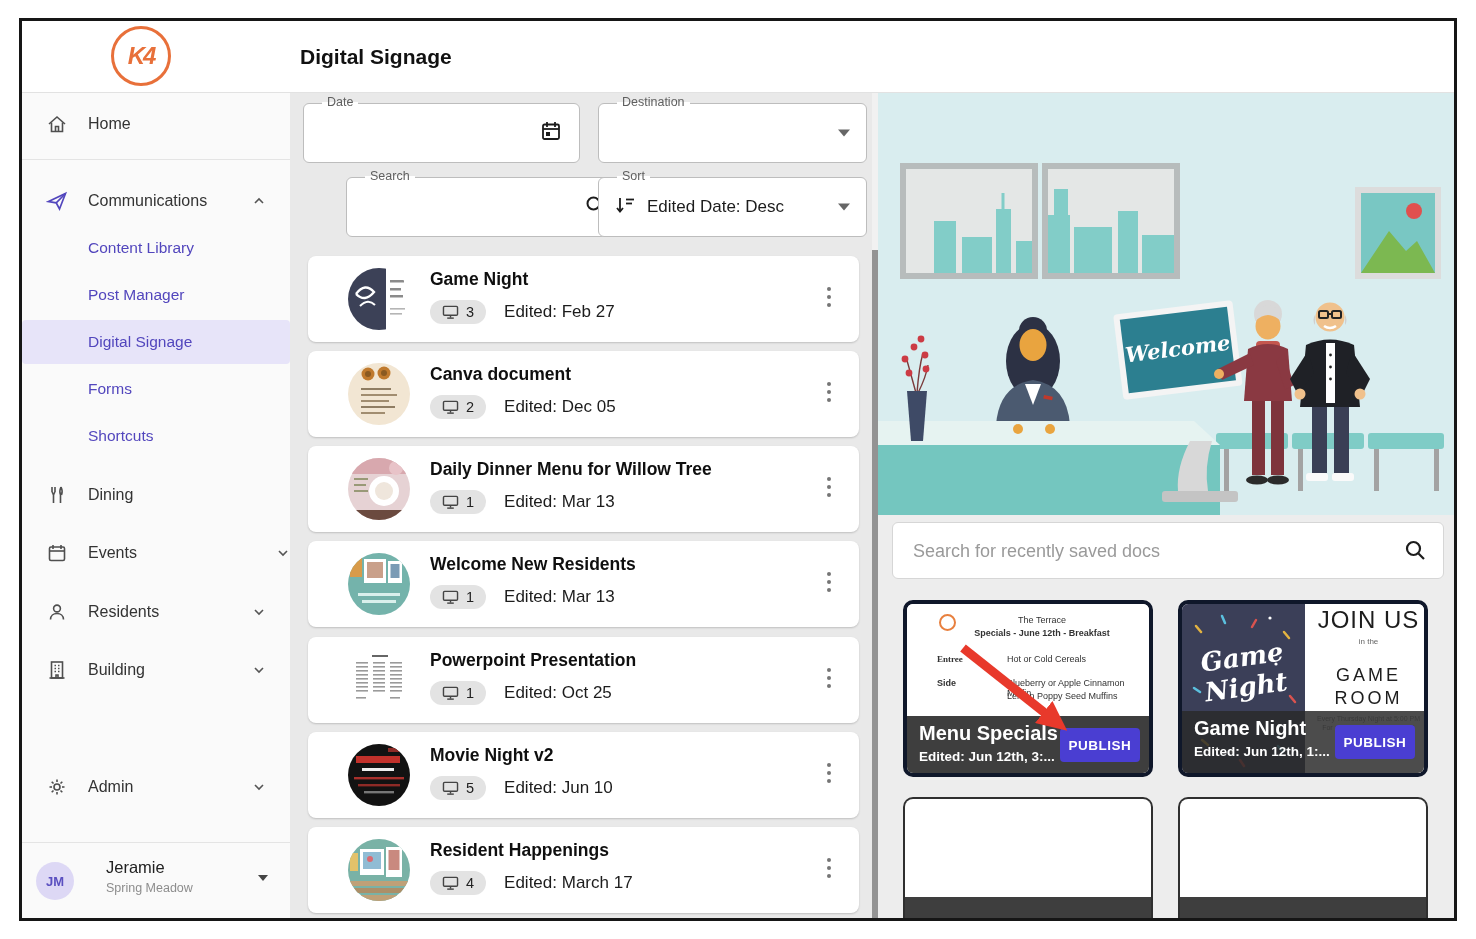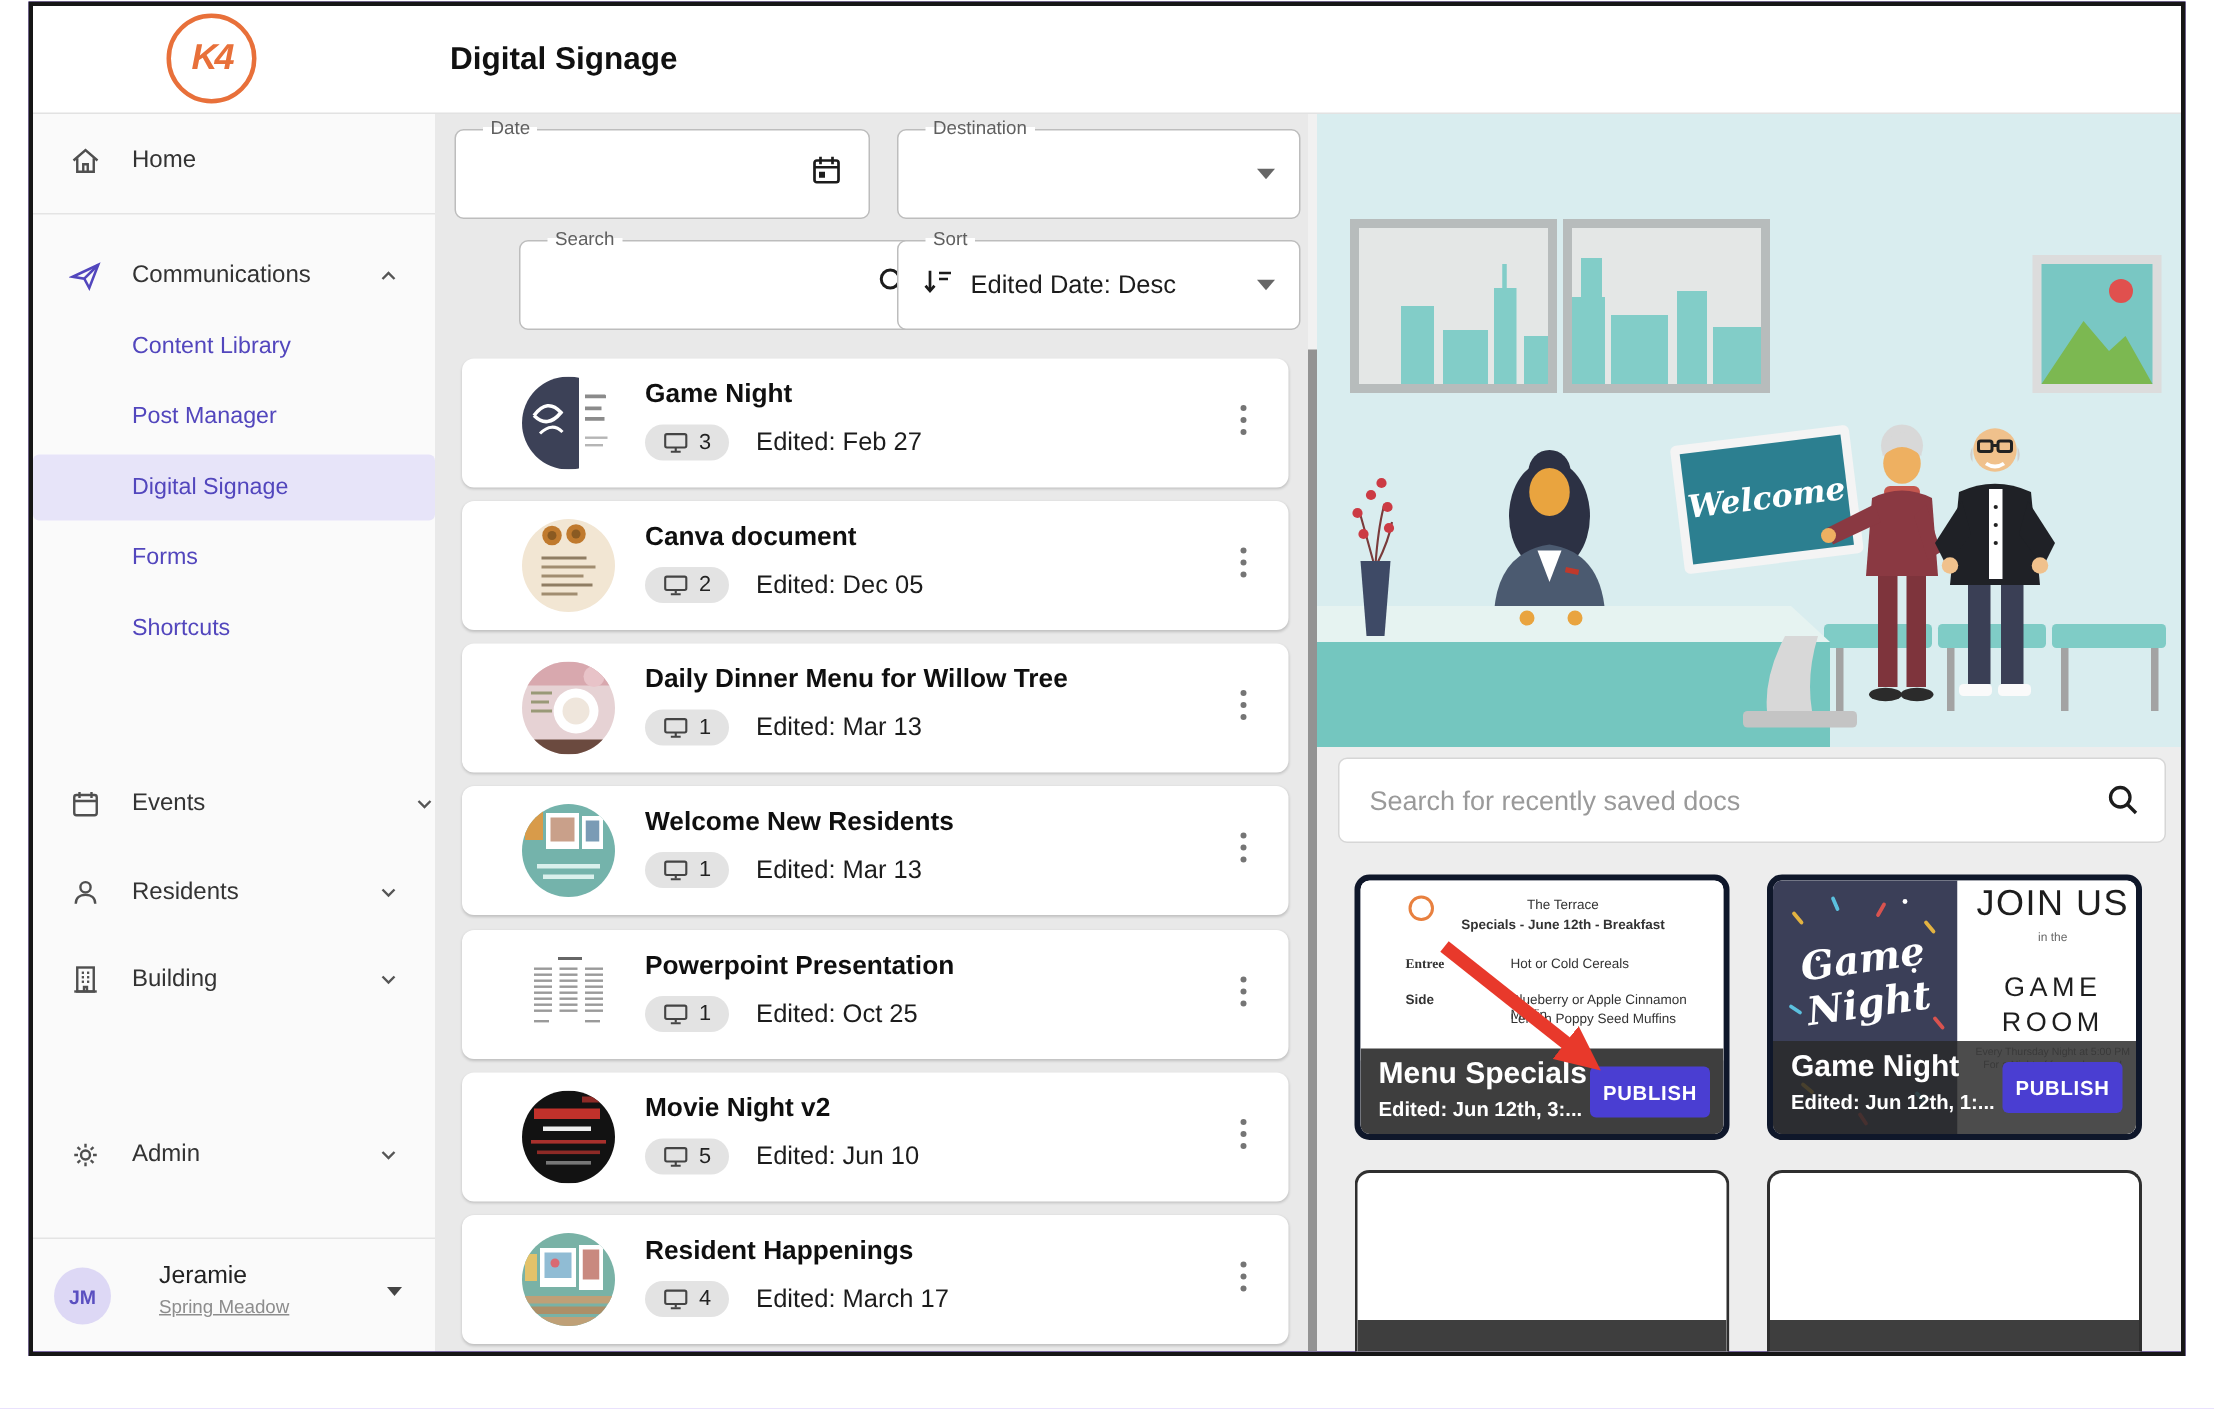--- a/index.html
+++ b/index.html
@@ -1,19 +1,19 @@
 <!DOCTYPE html>
 <html><head>
 <meta charset="utf-8">
 <style>
   html,body{margin:0;padding:0;background:#fff;}
   .canvas{position:relative;width:1476px;height:939px;background:#fff;
     font-family:"Liberation Sans",sans-serif;overflow:hidden;}
-  .frame{position:absolute;left:19px;top:1px;width:1432px;height:897px;
-    border:3px solid #161616;background:#8b5cf6;overflow:hidden;}
+  .frame{position:absolute;left:19px;top:18px;width:1432px;height:897px;
+    border:3px solid #161616;background:#c4b5fd;overflow:hidden;}
 
   
   .app-header{position:absolute;left:0;top:0;width:100%;height:71px;background:#fff;
     border-bottom:1px solid #e2e2e2;z-index:5;}
   .logo-ring{position:absolute;left:89px;top:5px;width:54px;height:54px;border-radius:50%;
     border:3px solid #e8703a;display:flex;align-items:center;justify-content:center;}
   .logo-ring span{color:#e8703a;font-weight:700;font-size:24px;font-style:italic;letter-spacing:-2px;}
   .page-title{position:absolute;left:278px;top:0;height:71px;line-height:71px;
     font-size:21px;font-weight:700;color:#111;}
 
@@ -27,21 +27,21 @@
   .sub-row{position:absolute;left:0;width:268px;height:44px;cursor:pointer;}
   .sub-row .nlabel{position:absolute;left:66px;top:50%;transform:translateY(-50%);
     font-size:15.5px;color:#5246bd;font-weight:500;}
   .sub-row.selected{background:#e7e4f9;border-radius:4px;}
   .side-div{position:absolute;left:0;width:268px;height:1px;background:#e4e4e4;}
   .user-row{position:absolute;left:0;top:752px;width:268px;height:73px;}
   .avatar{position:absolute;left:14px;top:17px;width:38px;height:38px;border-radius:50%;
     background:#ddd8f5;color:#5a4fc0;font-size:13px;font-weight:700;
     display:flex;align-items:center;justify-content:center;}
   .user-name{position:absolute;left:84px;top:13px;font-size:16.5px;color:#222;font-weight:500;}
-  .user-org{position:absolute;left:84px;top:36px;font-size:12.5px;color:#8d8d8d;text-decoration:underline;}
+  .user-org{position:absolute;left:84px;top:36px;font-size:12.5px;color:#8d8d8d;}
   .user-caret{position:absolute;right:22px;top:30px;width:0;height:0;
     border-left:5px solid transparent;border-right:5px solid transparent;border-top:6px solid #444;}
 
   
   .mid{position:absolute;left:268px;top:72px;width:582px;height:825px;background:#e9e9e9;}
   .field{position:absolute;background:#fff;border:1px solid #bdbdbd;border-radius:6px;}
   .field-label{position:absolute;top:-9px;left:18px;padding:0 5px;font-size:12.5px;color:#5f5f5f;
     background:linear-gradient(#e9e9e9 50%,#ffffff 50%);}
   .field input{position:absolute;left:14px;top:8px;width:70%;height:40px;border:none;outline:none;
     font-size:16px;background:transparent;font-family:"Liberation Sans",sans-serif;}
@@ -165,20 +165,33 @@
     <div class="sub-row selected" style="top:227px;">
       <span class="nlabel">Digital Signage</span>
     </div>
     <div class="sub-row" style="top:274px;">
       <span class="nlabel">Forms</span>
     </div>
     <div class="sub-row" style="top:321px;">
       <span class="nlabel">Shortcuts</span>
     </div>
 
+    <div class="nav-row" style="top:379px;">
+      <span class="nicon">
+        <svg width="22" height="22" viewBox="0 0 22 22" fill="none" stroke="#4f4f4f" stroke-width="1.6">
+          <line x1="6" y1="3" x2="6" y2="8"></line>
+              <line x1="9" y1="3" x2="9" y2="8"></line>
+          <path d="M6 8 Q7.5 10 7.5 11 L7.5 19"></path>
+              <path d="M9 8 Q7.5 10 7.5 11"></path>
+          <path d="M15 3 Q13 7 14.5 11 L14.5 19"></path>
+              <path d="M15 3 Q17 7 15.5 11"></path>
+        </svg>
+      </span>
+      <span class="nlabel">Dining</span>
+    </div>
 
     <div class="nav-row" style="top:437px;padding-left:24px;">
       <span class="nicon">
         <svg width="22" height="22" viewBox="0 0 22 22" fill="none" stroke="#4f4f4f" stroke-width="1.6">
           <rect x="3.5" y="5" width="15" height="13.5" rx="1.5"></rect>
               <line x1="7" y1="3" x2="7" y2="7"></line>
           <line x1="15" y1="3" x2="15" y2="7"></line>
               <line x1="3.5" y1="9" x2="18.5" y2="9"></line>
         </svg>
       </span>

